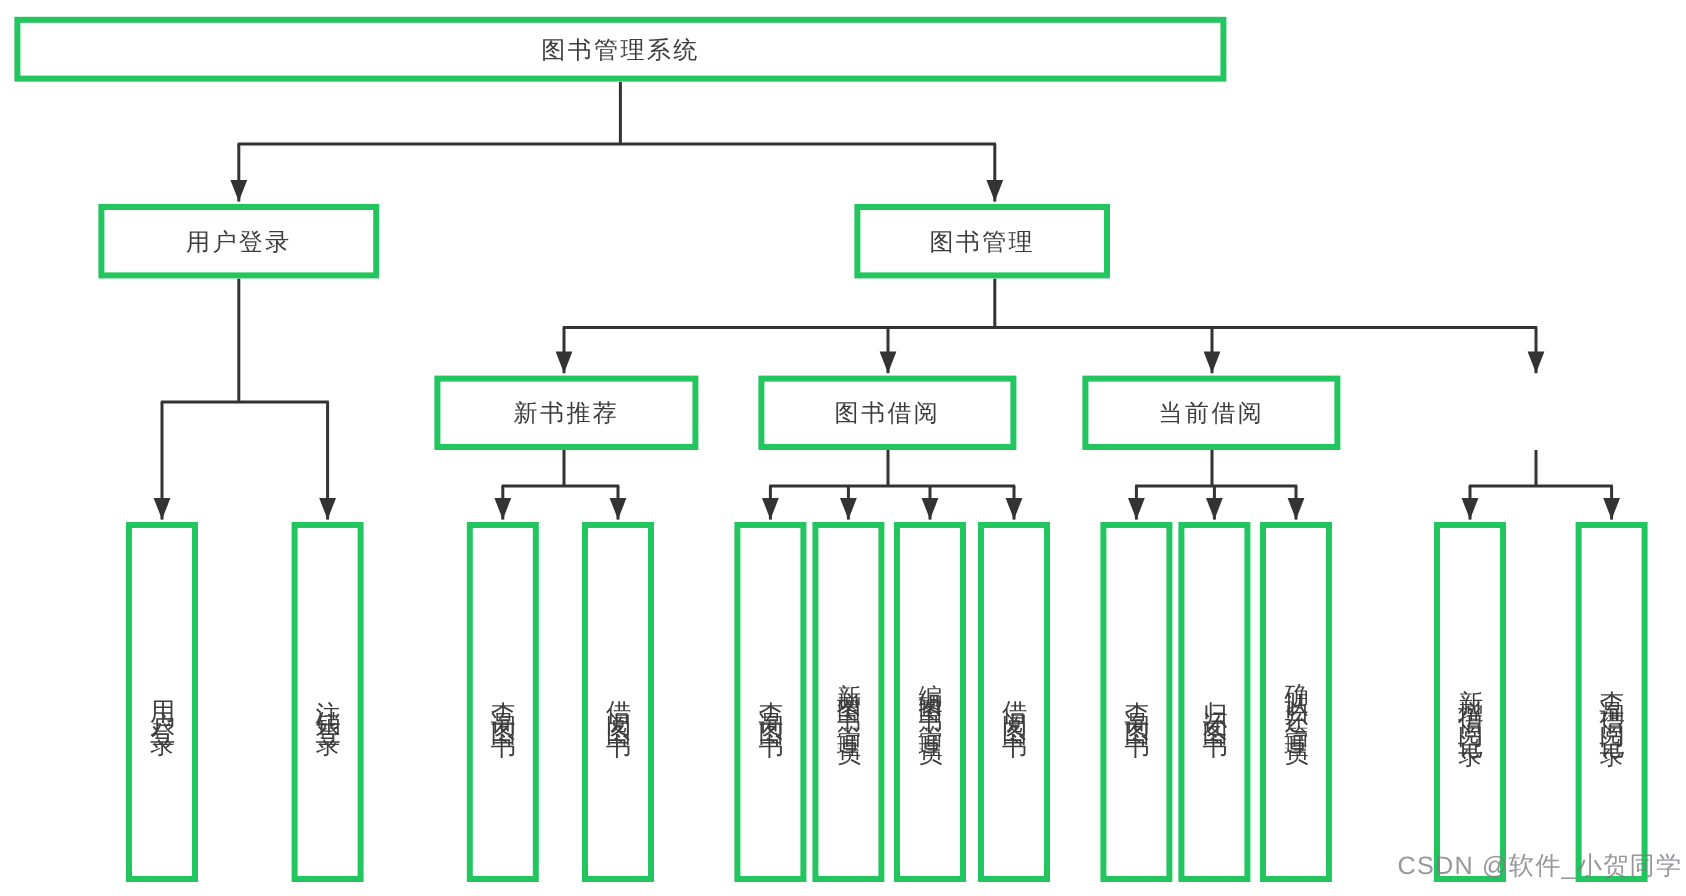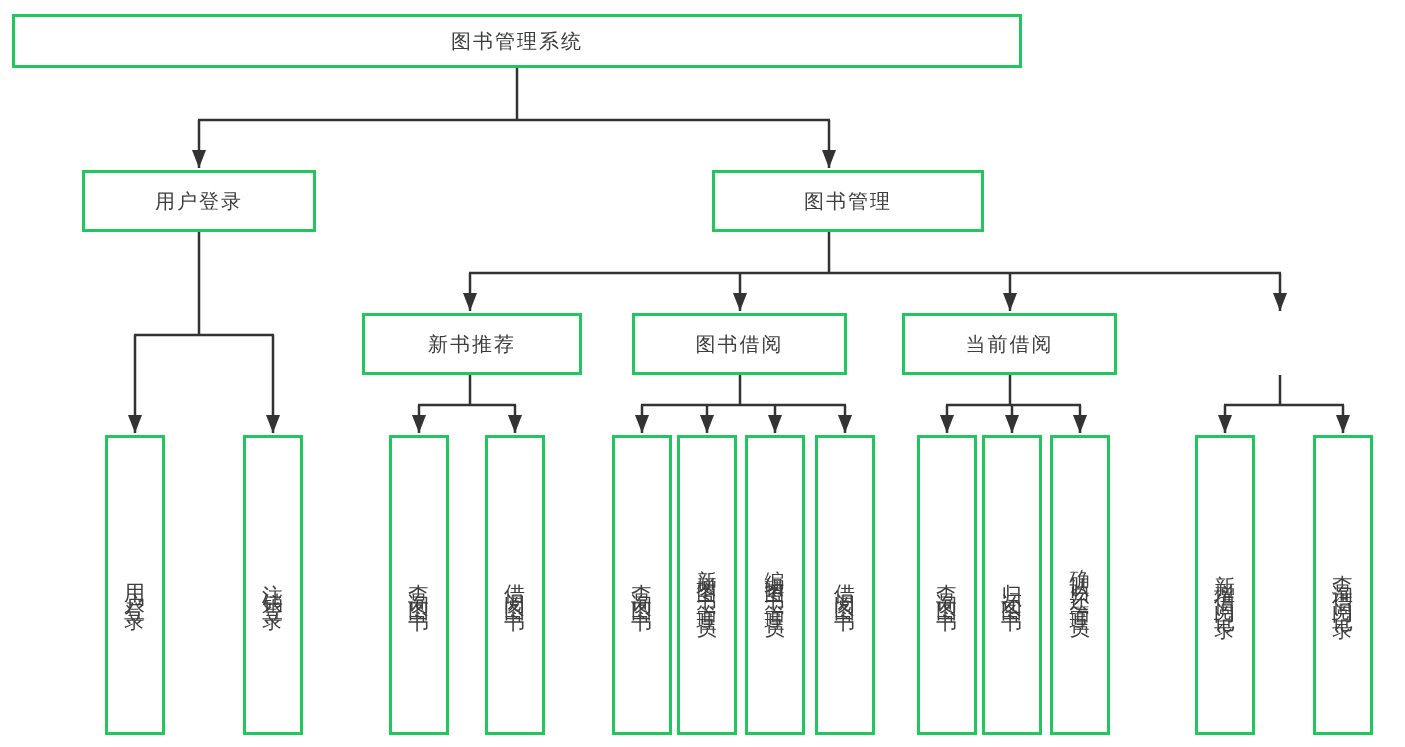--- a/index.html
+++ b/index.html
@@ -15,21 +15,21 @@
     position: absolute;
     left: 0; top: 0;
     width: 1405px; height: 747px;
     pointer-events: none;
   }
   svg.wires line { stroke: #333333; stroke-width: 2.5; }
   .box {
     position: absolute;
     box-sizing: border-box;
     background: #ffffff;
-    border: 3px solid #22c55e;
+    border: 5px solid #22c55e;
     display: flex;
     align-items: center;
     justify-content: center;
     color: #3d3d3d;
   }
   .box.h { font-size: 20px; letter-spacing: 2px; white-space: nowrap; }
   .box.v .vtext {
     writing-mode: vertical-rl;
     text-orientation: mixed;
     font-size: 21px;
@@ -114,21 +114,21 @@
       <line x1="1280" y1="375" x2="1280" y2="405"></line>
       <line x1="1224" y1="405" x2="1344" y2="405"></line>
       <line x1="1225" y1="405" x2="1225" y2="433" marker-end="url(#arr)"></line>
       <line x1="1343" y1="405" x2="1343" y2="433" marker-end="url(#arr)"></line>
     </g>
   </svg>
 
   <div class="box h" style="left:12px; top:14px; width:1010px; height:54px;">图书管理系统</div>
 
   <div class="box h" style="left:82px; top:170px; width:234px; height:62px;">用户登录</div>
-  <div class="box h" style="left:712px; top:170px; width:272px; height:62px;">图书管理</div>
+  <div class="box h" style="left:712px; top:170px; width:213px; height:62px;">图书管理</div>
 
   <div class="box h" style="left:362px; top:313px; width:220px; height:62px;">新书推荐</div>
   <div class="box h" style="left:902px; top:313px; width:215px; height:62px;">当前借阅</div>
   <div class="box h" style="left:632px; top:313px; width:215px; height:62px;">图书借阅</div>
 
   <div class="box v" style="left:105px; top:435px; width:60px; height:300px;">
     <span class="vtext">用户登录</span>
   </div>
   <div class="box v" style="left:243px; top:435px; width:60px; height:300px;">
     <span class="vtext">注销登录</span>
@@ -164,14 +164,15 @@
     <span class="vtext">确认归还（管理员）</span>
   </div>
 
   <div class="box v" style="left:1195px; top:435px; width:60px; height:300px;">
     <span class="vtext">新增借阅记录</span>
   </div>
   <div class="box v" style="left:1313px; top:435px; width:60px; height:300px;">
     <span class="vtext">查询借阅记录</span>
   </div>
 
+  <div class="watermark">CSDN @软件_小贺同学</div>
 
 </div>
 
 </body></html>

